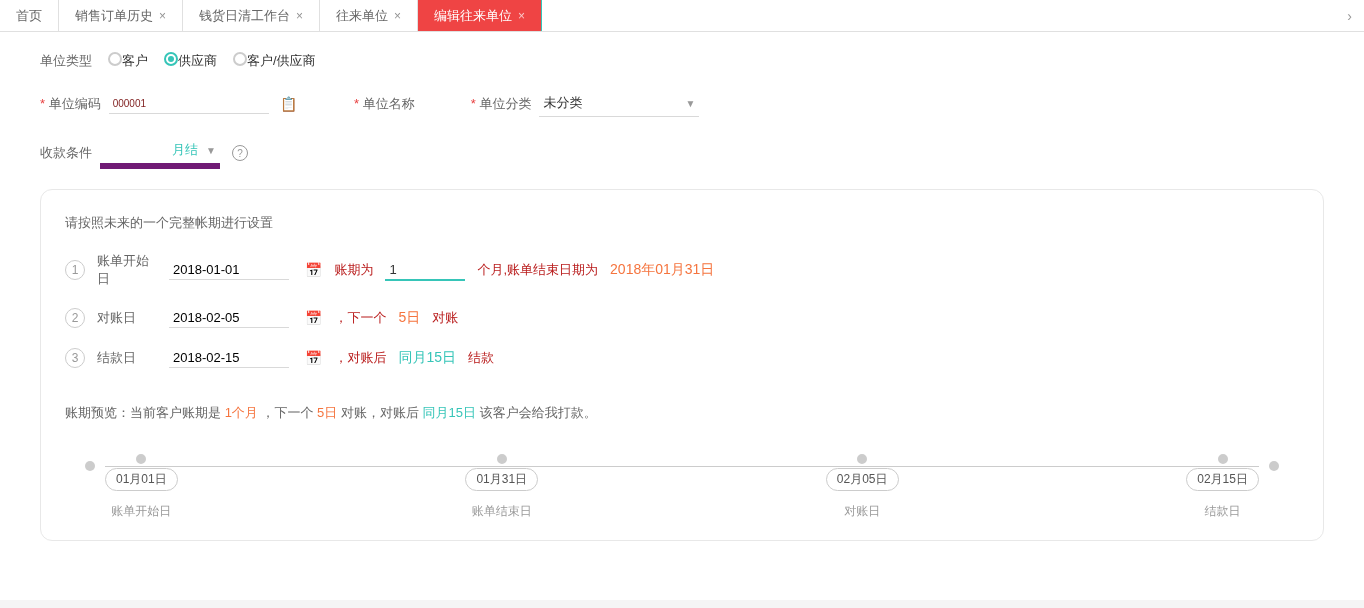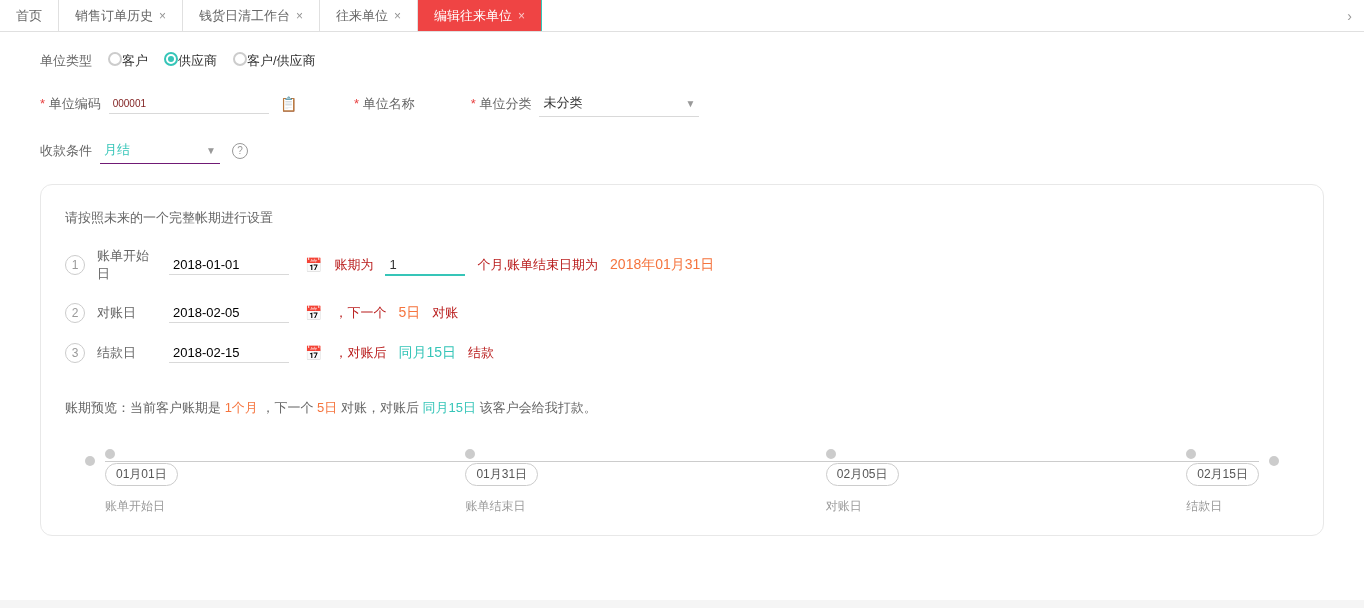--- a/index.html
+++ b/index.html
@@ -114,24 +114,25 @@
     .calendar-icon {
       color: #36c5b8;
       cursor: pointer;
       font-size: 14px;
       margin-left: 4px;
     }
 
     .select-wrapper {
       display: flex;
       align-items: center;
-      border-bottom: 1px solid #701a75;
+      border-bottom: 6px solid #701a75;
       padding: 4px 4px;
       min-width: 120px;
       cursor: pointer;
+      text-align: right;
     }
     .select-value { font-size: 13px; color: #36c5b8; flex: 1; }
     .select-arrow { color: #999; font-size: 10px; margin-left: 8px; }
 
     .select-wrapper-gray {
       display: flex;
       align-items: center;
       border-bottom: 1px solid #d9d9d9;
       padding: 4px 4px;
       min-width: 160px;
@@ -236,20 +237,21 @@
       background: #ccc;
     }
     .timeline-nodes {
       display: flex;
       justify-content: space-between;
       position: relative;
     }
     .timeline-node {
       display: flex;
       flex-direction: column;
+      align-items: center;
       gap: 8px;
     }
     .timeline-dot {
       width: 10px;
       height: 10px;
       border-radius: 50%;
       background: #ccc;
       border: 2px solid #ccc;
       z-index: 1;
     }

